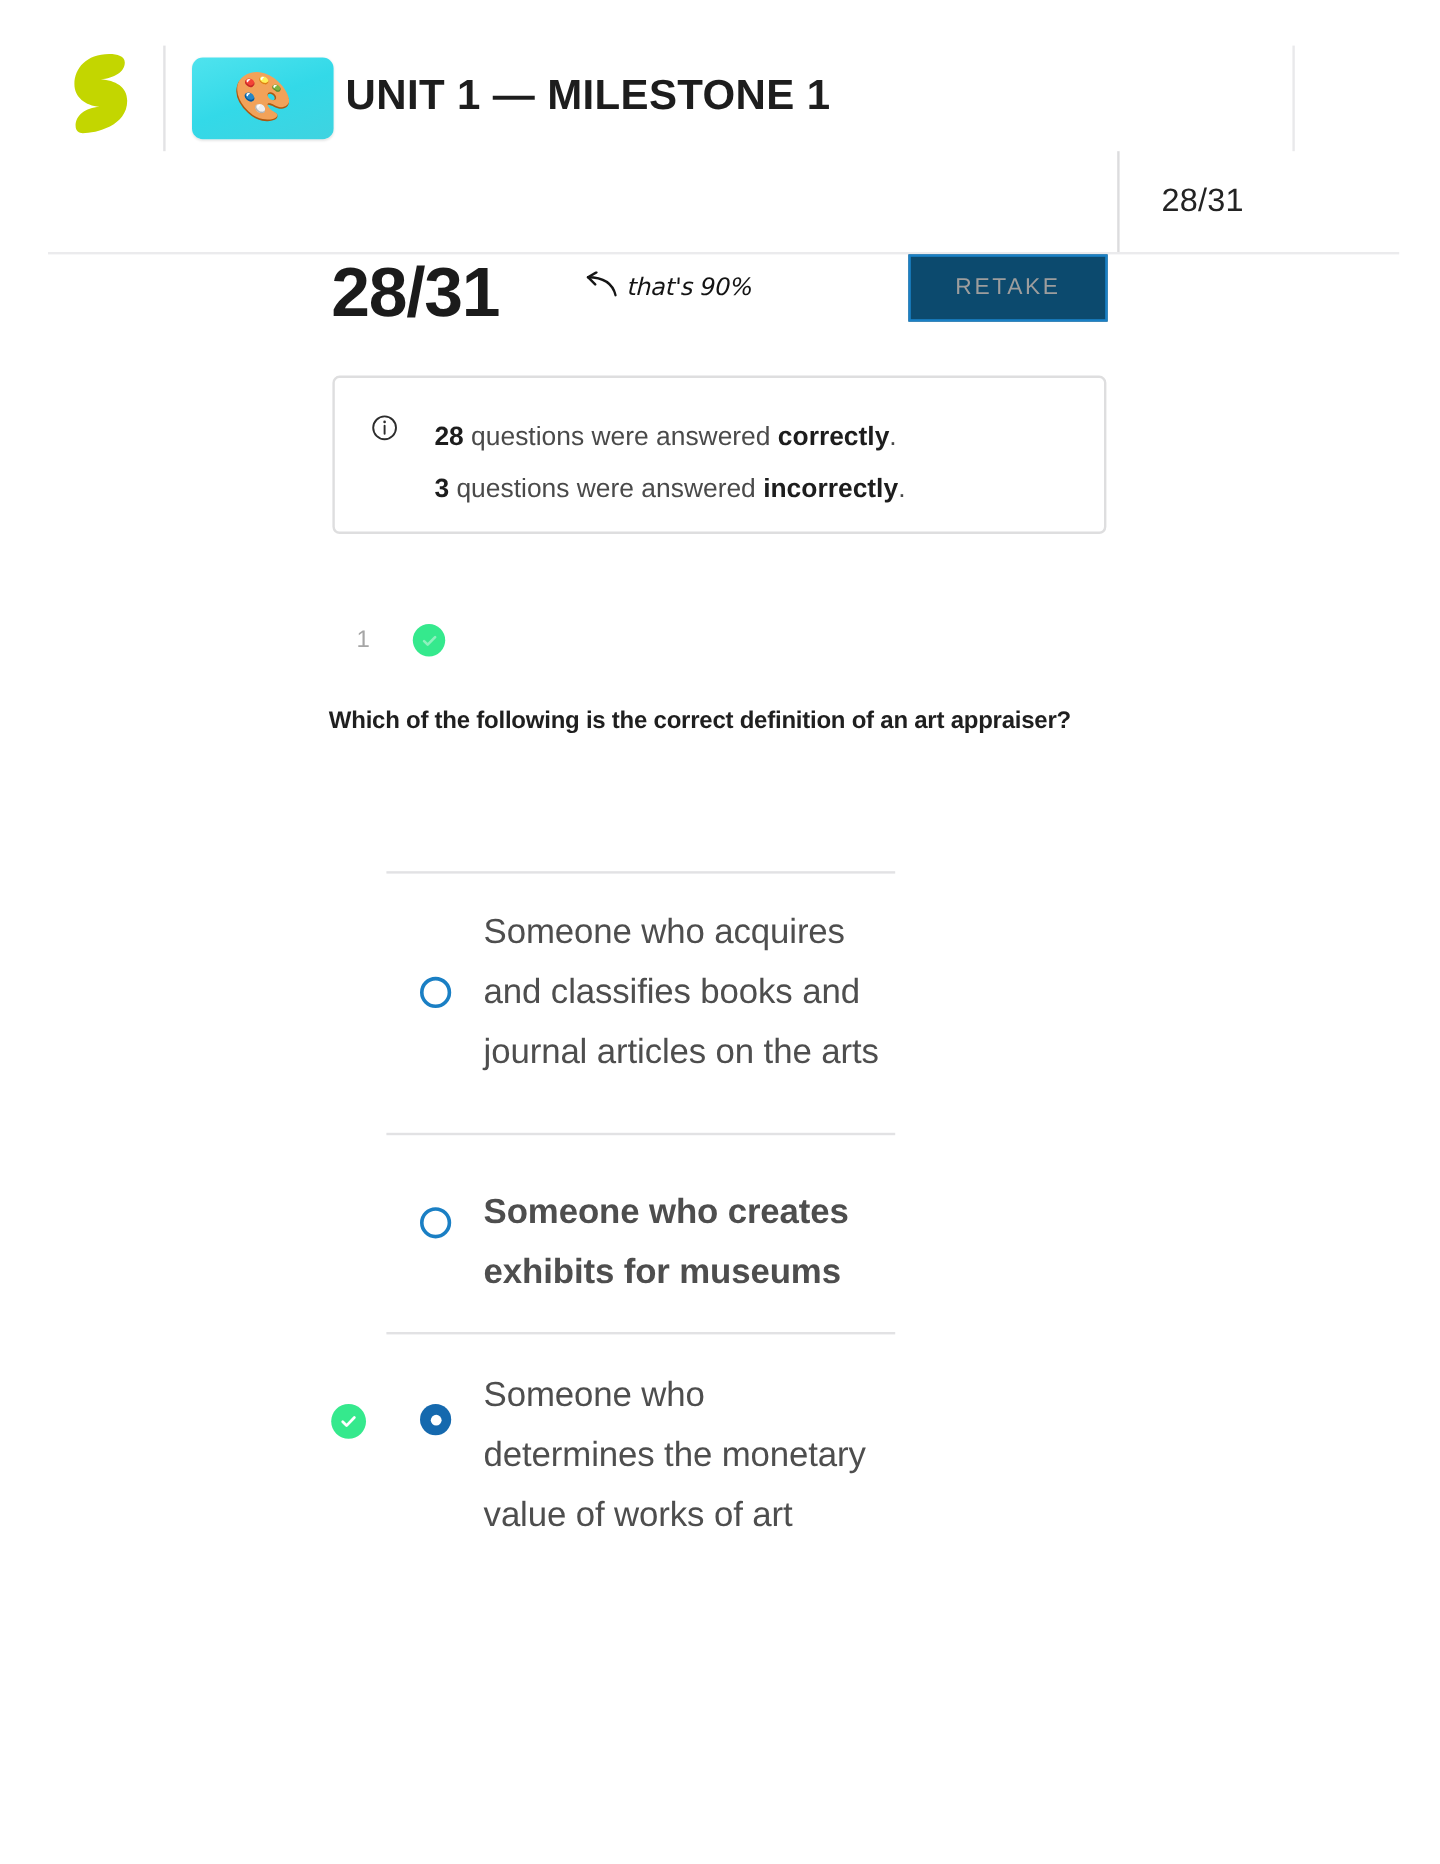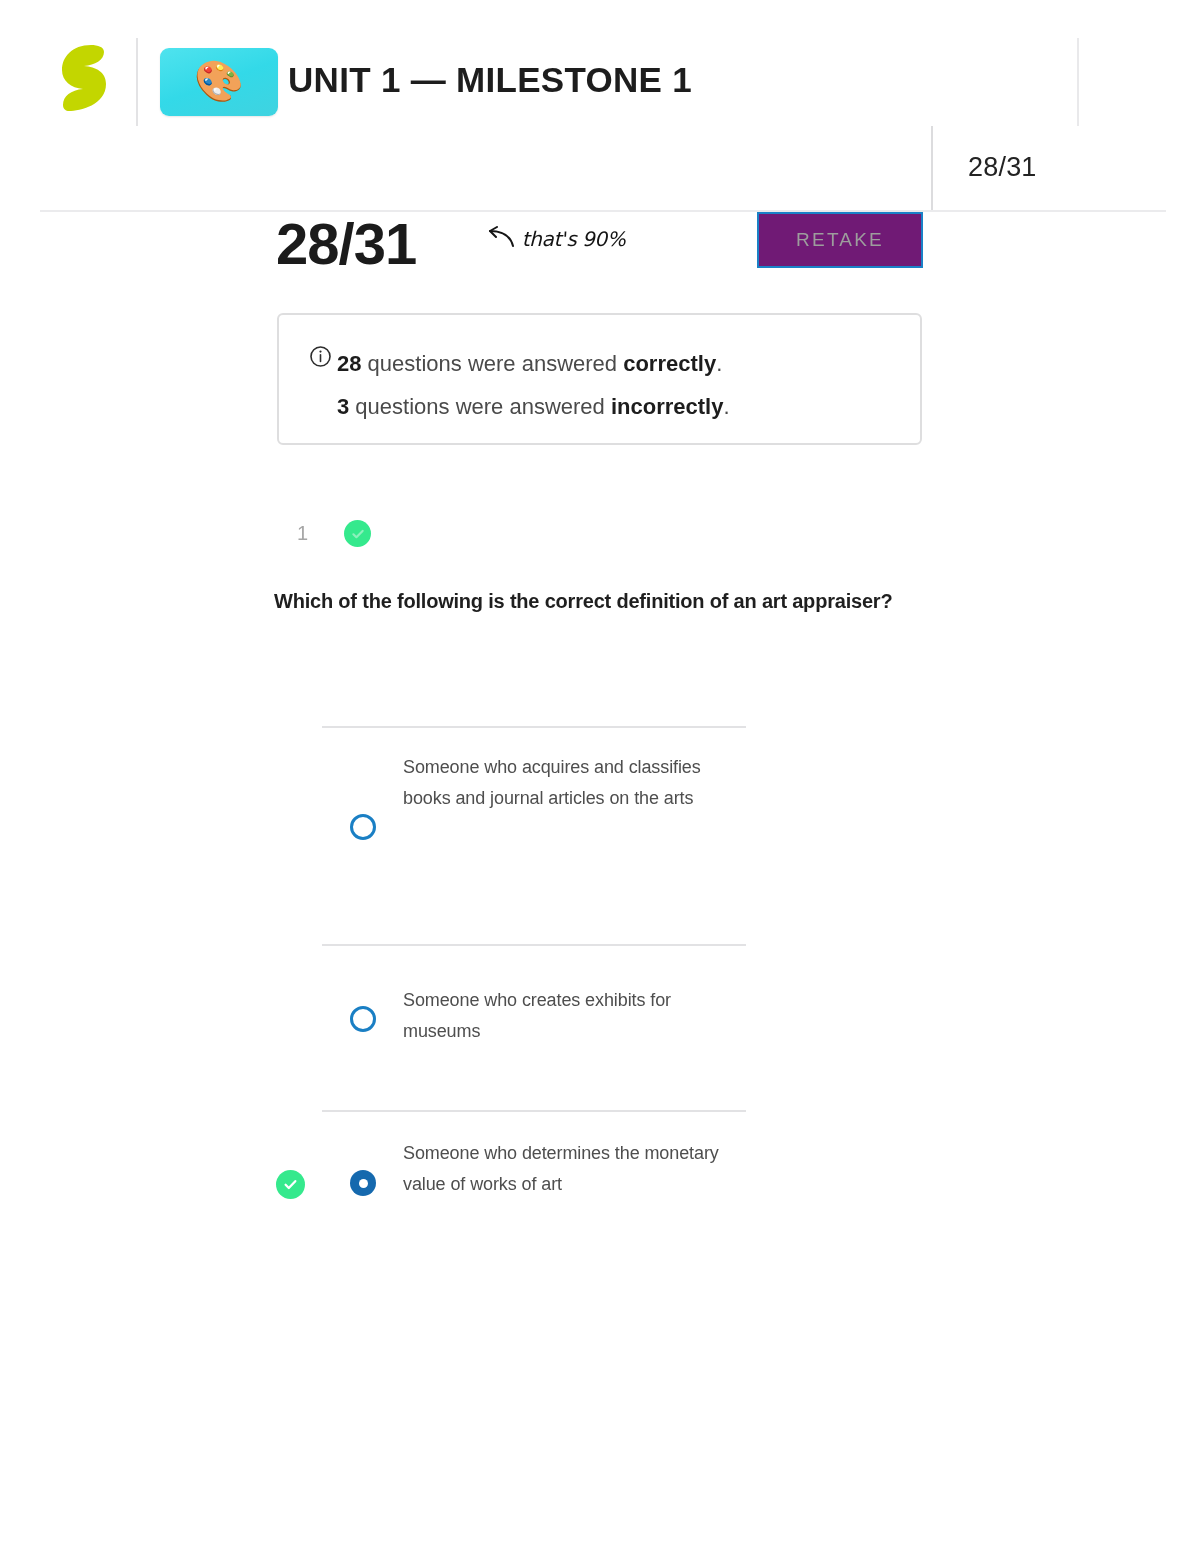--- a/index.html
+++ b/index.html
@@ -114,21 +114,21 @@
     color: #141414;
     letter-spacing: -0.3px;
     transform: skewX(-3deg);
   }
 
   .retake-btn {
     position: absolute;
     left: 757px; top: 212px;
     width: 166px; height: 56px;
     border: 2px solid #1a81c7;
-    background: #701a75;
+    background: #0c4a6e;
     color: #9d9d9d;
     font-size: 19px;
     letter-spacing: 2.2px;
     font-family: "Liberation Sans", sans-serif;
     cursor: pointer;
     display: flex;
     align-items: center;
     justify-content: center;
   }
 
@@ -138,21 +138,21 @@
     left: 277px; top: 313px;
     width: 645px; height: 132px;
     border: 2px solid #dededf;
     border-radius: 6px;
     background: #ffffff;
     padding: 28px 0 0 30px;
   }
   .info-row {
     display: flex;
     align-items: flex-start;
-    gap: 5px;
+    gap: 30px;
   }
   .info-icon { flex: 0 0 auto; margin-top: 2px; }
   .info-lines { font-size: 22px; color: #4a4a4a; line-height: 1.95; }
   .info-lines b { color: #1d1d1d; font-weight: 700; }
   .info-line-2 { padding-left: 0; }
 
   
   .q-meta {
     position: absolute;
     left: 297px; top: 520px;
@@ -226,21 +226,21 @@
   .radio.selected::after {
     content: "";
     width: 9px; height: 9px;
     border-radius: 50%;
     background: #ffffff;
   }
   .opt-label {
     position: absolute;
     left: 403px;
     width: 330px;
-    font-size: 18px;
+    font-size: 29px;
     line-height: 1.73;
     color: #4e4e4e;
     letter-spacing: -0.1px;
   }
 </style>
 </head>
 <body>
 
 <div class="header">
 
@@ -310,21 +310,21 @@
   <div class="option" style="height:218px;">
     <div class="opt-divider" style="top:8px;"></div>
     <div class="opt-body" style="height:218px;">
       <span class="radio" style="top:96px;"></span>
       <span class="opt-label" style="top:34px;">Someone who acquires and classifies books and journal articles on the arts</span>
     </div>
   </div>
 
   <div class="option" style="height:166px;">
     <div class="opt-divider" style="top:8px;"></div>
-    <div class="opt-body" style="height:166px;">
+    <div class="opt-body" style="height:166px;font-weight:bold;">
       <span class="radio" style="top:70px;"></span>
       <span class="opt-label" style="top:49px;">Someone who creates exhibits for museums</span>
     </div>
   </div>
 
   <div class="option" style="height:190px;">
     <div class="opt-divider" style="top:8px;"></div>
     <div class="opt-body" style="height:190px;">
       <span class="opt-correct-badge" style="top:68px;">
         <svg width="17" height="17" viewBox="0 0 17 17">

